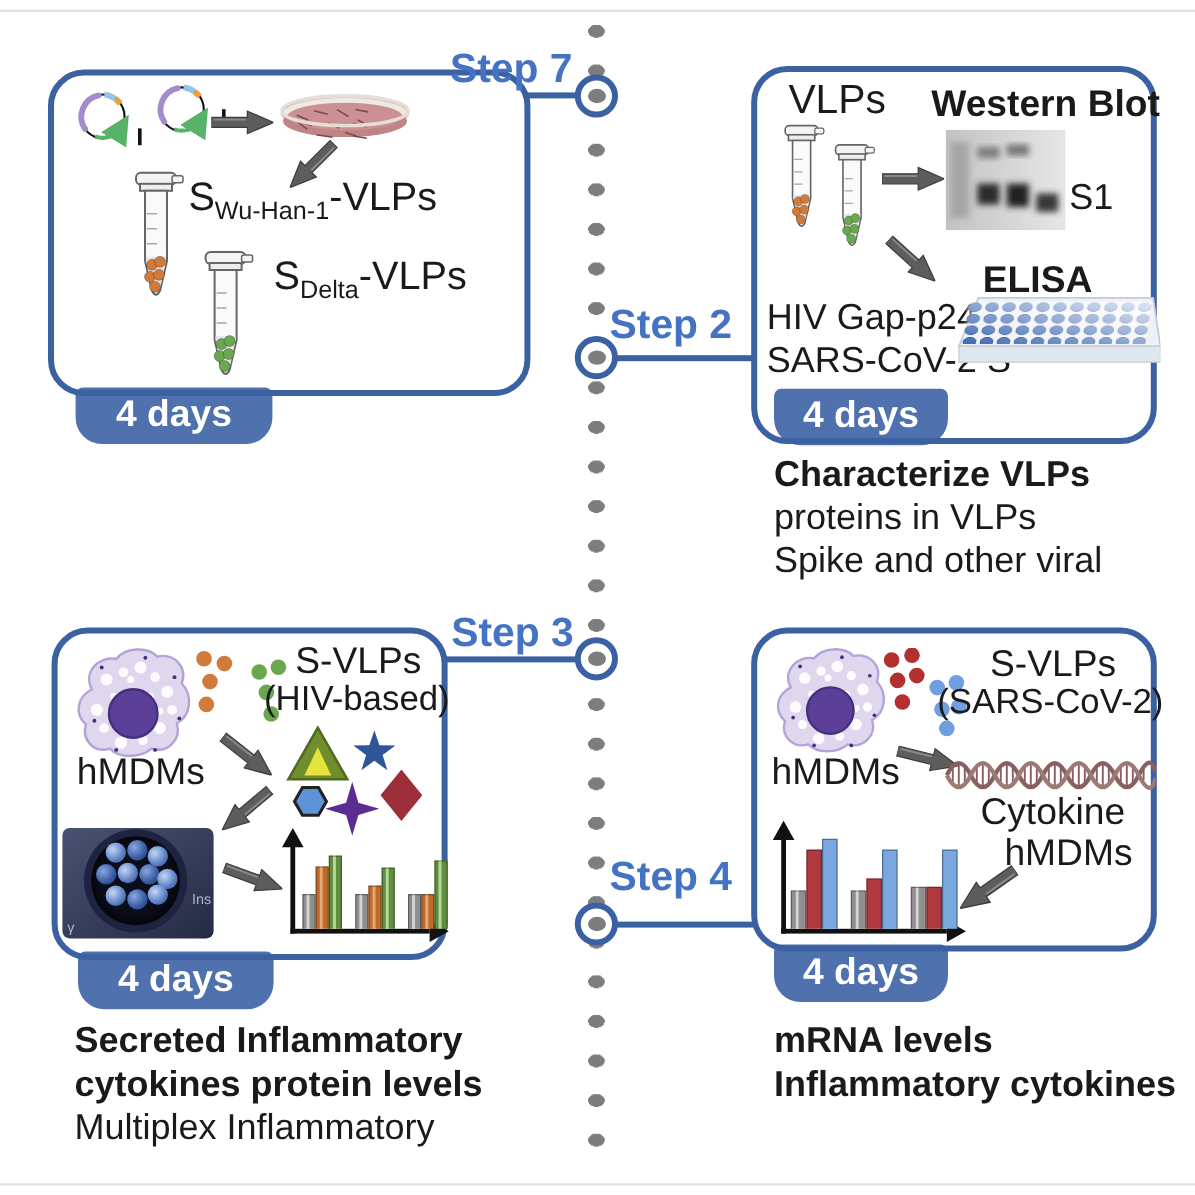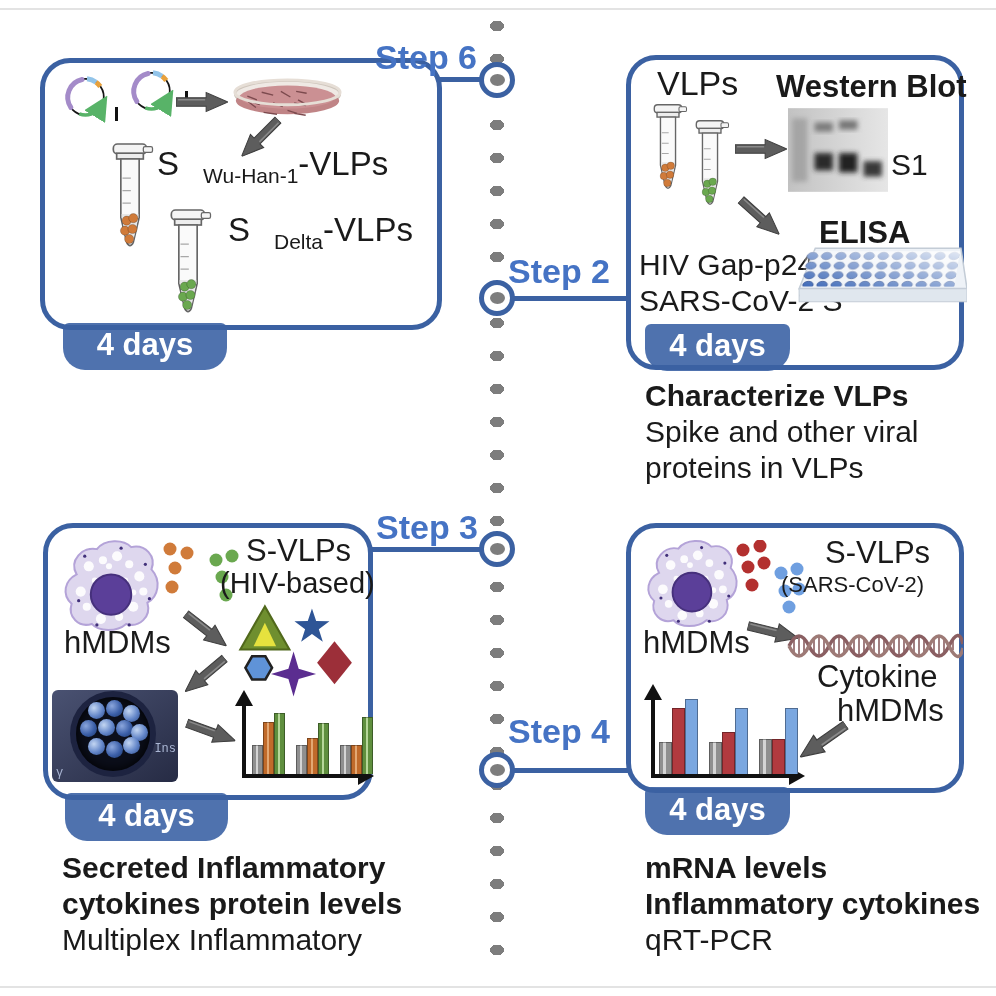--- a/index.html
+++ b/index.html
@@ -14,33 +14,33 @@
   .stepCircle{position:absolute;width:26px;height:26px;border:5px solid #3b61a2;border-radius:50%;
               background:#fff;z-index:3;display:flex;align-items:center;justify-content:center;}
   .stepCircle .gdot{width:15px;height:12px;border-radius:50%;background:#7d7d7d;}
   .dotline{position:absolute;left:490px;top:20px;width:14px;height:940px;z-index:0;
            background-image:radial-gradient(7px 5.5px at 7px 6px,#7d7d7d 97%,transparent);
            background-size:14px 33px;background-repeat:repeat-y;}
   .cap{position:absolute;font-size:30px;line-height:36px;z-index:2;}
   .cap .b{font-weight:bold;}
   .ptxt{position:absolute;font-size:30px;line-height:34px;white-space:nowrap;}
   .bold{font-weight:bold;}
-  sub.vsub{font-size:21px;margin-left:24px;}
+  sub.vsub{font-size:21px;}
   .arr{position:absolute;}
   .icon{position:absolute;}
   .tick{position:absolute;width:3px;background:#111;}
   .hair{position:absolute;left:0;width:996px;height:2px;background:#e3e3e3;}
   
   .wellimg{position:absolute;border-radius:6px;background:linear-gradient(145deg,#4a5272,#262b44);overflow:hidden;}
   .wellcircle{position:absolute;left:24px;top:7px;width:74px;height:74px;border-radius:50%;
               background:#0b0e1a;box-shadow:0 0 0 6px #1d2340, inset 0 0 12px #000;}
   .spot{position:absolute;width:17px;height:17px;border-radius:50%;}
   .spotA{background:radial-gradient(circle at 35% 35%,#c3d6f2,#6285c8 55%,#2c4a86);}
   .spotB{background:radial-gradient(circle at 35% 35%,#8ba6dc,#3b5fa8 55%,#1c3668);}
-  .welllab{position:absolute;color:#aab6d4;font-size:12px;font-family:Liberation Mono, monospace;}
+  .welllab{position:absolute;color:#aab6d4;font-size:12px;}
   
   .chart{position:absolute;}
   .axy{position:absolute;left:10px;top:12px;bottom:8px;width:4px;background:#111;}
   .axx{position:absolute;left:10px;bottom:8px;right:14px;height:4px;background:#111;}
   .ahup{position:absolute;left:3px;top:-2px;width:0;height:0;border-left:9px solid transparent;
         border-right:9px solid transparent;border-bottom:16px solid #111;}
   .ahrt{position:absolute;right:-2px;bottom:1px;width:0;height:0;border-top:9px solid transparent;
         border-bottom:9px solid transparent;border-left:16px solid #111;}
   .bar{position:absolute;bottom:12px;border:1px solid rgba(0,0,0,.35);border-bottom:none;}
 </style>
@@ -149,21 +149,21 @@
   <div class="stepCircle" style="left:479px;top:280px">
       <div class="gdot"></div>
     </div>
   <div class="stepCircle" style="left:479px;top:531px">
       <div class="gdot"></div>
     </div>
   <div class="stepCircle" style="left:479px;top:752px">
       <div class="gdot"></div>
     </div>
 
-  <div class="stepLabel" style="left:375px;top:38px">Step 6</div>
+  <div class="stepLabel" style="left:375px;top:38px">Step 7</div>
   <div class="stepLabel" style="left:508px;top:252px">Step 2</div>
   <div class="stepLabel" style="left:376px;top:508px">Step 3</div>
   <div class="stepLabel" style="left:508px;top:712px">Step 4</div>
 
   <div class="badge" style="left:63px;top:323px;width:164px;height:44px">4 days</div>
   <div class="panel" style="left:40px;top:58px;width:392px;height:262px">
     <svg class="icon" style="left:14px;top:6px;width:56px;height:56px">
         <use href="#plasmid"></use>
       </svg>
     <svg class="icon" style="left:80px;top:0px;width:56px;height:56px">
@@ -242,22 +242,22 @@
       <polygon points="26,4 170,4 176,44 10,44" fill="#eef2f7" stroke="#c3ccd6" stroke-width="1.5"></polygon>
       <polygon points="10,44 176,44 176,57 10,57" fill="#e0e7ee" stroke="#c3ccd6" stroke-width="1"></polygon>
       <g transform="translate(17,7) skewX(-9)">
           <rect width="152" height="35" fill="url(#wp)"></rect>
           <rect width="152" height="35" fill="url(#fade)"></rect>
         </g>
     </svg>
   </div>
   <div class="cap" style="left:645px;top:378px">
     <div class="b">Characterize VLPs</div>
+    <div>proteins in VLPs</div>
     <div>Spike and other viral</div>
-    <div>proteins in VLPs</div>
   </div>
 
   <div class="badge" style="left:65px;top:793px;width:163px;height:45px">4 days</div>
   <div class="panel" style="left:43px;top:523px;width:320px;height:267px">
     <svg class="icon" style="left:10px;top:8px;width:102px;height:96px">
         <use href="#cellMac"></use>
       </svg>
     <div class="ptxt" style="left:16px;top:98px;font-size:31px">hMDMs</div>
     <svg class="icon" style="left:108px;top:12px;width:100px;height:72px" viewBox="0 0 100 72">
       <g fill="#d07b3a">
@@ -341,21 +341,21 @@
         </g>
       <g fill="#6f9fe0">
           <circle cx="50" cy="33" r="6.5"></circle>
           <circle cx="66" cy="29" r="6.5"></circle>
           <circle cx="54" cy="51" r="6.5"></circle>
           <circle cx="68" cy="49" r="6.5"></circle>
           <circle cx="58" cy="67" r="6.5"></circle>
         </g>
     </svg>
     <div class="ptxt" style="left:194px;top:8px;font-size:31px">S-VLPs</div>
-    <div class="ptxt" style="left:150px;top:40px;font-size:22px">(SARS-CoV-2)</div>
+    <div class="ptxt" style="left:150px;top:40px;font-size:29px">(SARS-CoV-2)</div>
     <svg class="arr" style="left:116px;top:93px;width:52px;height:22px;transform:rotate(14deg)" viewBox="0 0 100 40">
         <use href="#blockArrow"></use>
       </svg>
     <svg class="icon" style="left:156px;top:100px;width:176px;height:36px">
         <use href="#mrna"></use>
       </svg>
     <div class="ptxt" style="left:186px;top:132px;font-size:31px">Cytokine</div>
     <div class="ptxt" style="left:206px;top:166px;font-size:31px">hMDMs</div>
     <svg class="arr" style="left:164px;top:201px;width:56px;height:24px;transform:rotate(145deg)" viewBox="0 0 100 40">
         <use href="#blockArrow"></use>
@@ -372,16 +372,15 @@
         <div class="bar" style="left: 81px; width: 11px; height: 41px; background: linear-gradient(90deg, rgb(177, 58, 63) 0px, rgb(177, 58, 63) 28%, rgb(177, 58, 63) 28%, rgb(177, 58, 63) 52%, rgb(177, 58, 63) 52%, rgb(177, 58, 63) 100%);"></div>
         <div class="bar" style="left: 94px; width: 11px; height: 65px; background: linear-gradient(90deg, rgb(122, 167, 224) 0px, rgb(122, 167, 224) 28%, rgb(122, 167, 224) 28%, rgb(122, 167, 224) 52%, rgb(122, 167, 224) 52%, rgb(122, 167, 224) 100%);"></div>
         <div class="bar" style="left: 118px; width: 11px; height: 34px; background: linear-gradient(90deg, rgb(143, 143, 143) 0px, rgb(143, 143, 143) 28%, rgb(212, 212, 212) 28%, rgb(212, 212, 212) 52%, rgb(143, 143, 143) 52%, rgb(143, 143, 143) 100%);"></div>
         <div class="bar" style="left: 131px; width: 11px; height: 34px; background: linear-gradient(90deg, rgb(177, 58, 63) 0px, rgb(177, 58, 63) 28%, rgb(177, 58, 63) 28%, rgb(177, 58, 63) 52%, rgb(177, 58, 63) 52%, rgb(177, 58, 63) 100%);"></div>
         <div class="bar" style="left: 144px; width: 11px; height: 65px; background: linear-gradient(90deg, rgb(122, 167, 224) 0px, rgb(122, 167, 224) 28%, rgb(122, 167, 224) 28%, rgb(122, 167, 224) 52%, rgb(122, 167, 224) 52%, rgb(122, 167, 224) 100%);"></div>
       </div>
   </div>
   <div class="cap" style="left:645px;top:850px">
     <div class="b">mRNA levels</div>
     <div class="b">Inflammatory cytokines</div>
-    <div>qRT-PCR</div>
   </div>
 
 </div>
 
 </body></html>

